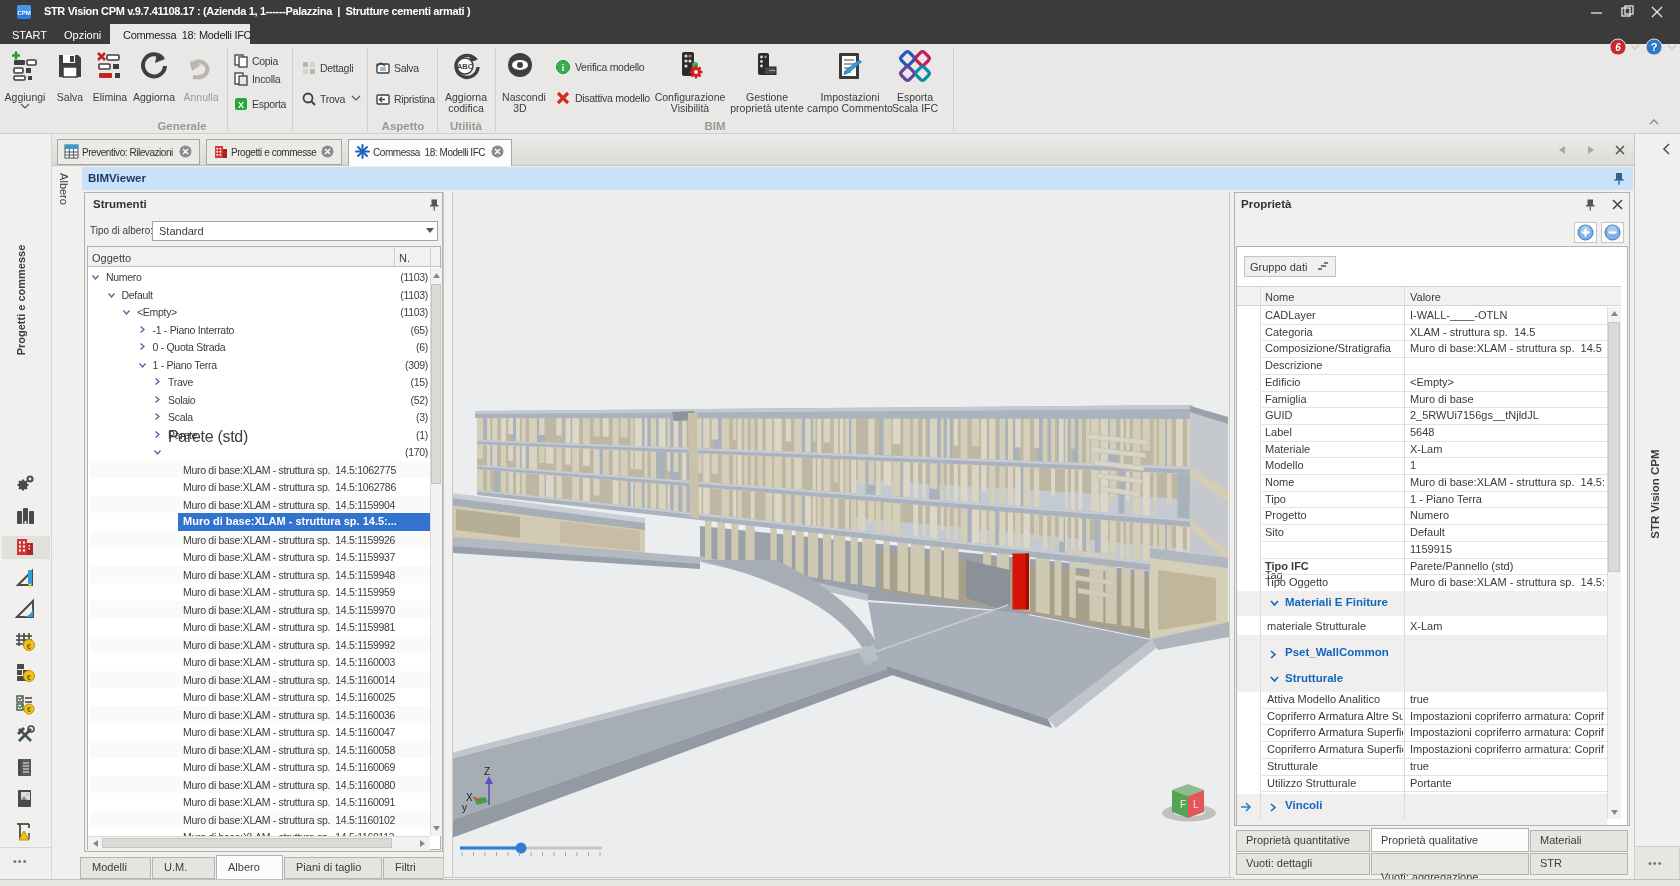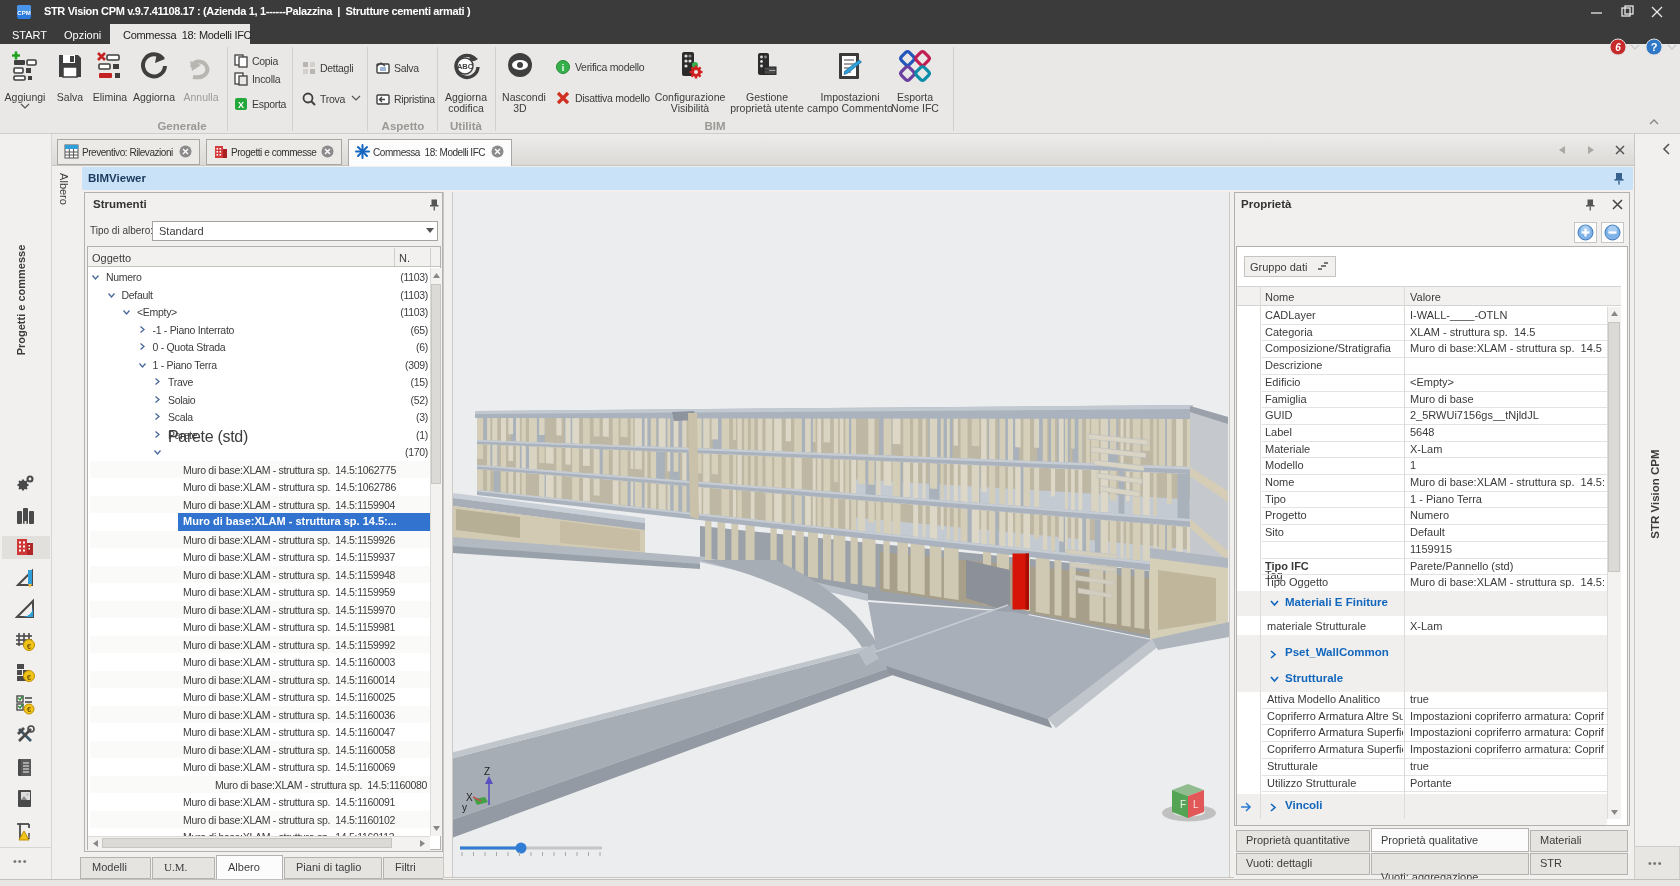--- a/index.html
+++ b/index.html
@@ -204,21 +204,21 @@
 <div class="t" style="left:850px;top:103px;transform:translateX(-50%);color:#3c3c3c;font-size:10.5px;">campo Commento</div>
 <svg style="left:900px;top:51px" width="30" height="30" viewBox="0 0 30 30">
     <g transform="translate(15,15)">
       <rect x="-13" y="-13" width="11" height="11" rx="2.5" transform="rotate(45 -7.5 -7.5)" fill="none" stroke="#2356bb" stroke-width="3.2"></rect>
       <rect x="2" y="-13" width="11" height="11" rx="2.5" transform="rotate(45 7.5 -7.5)" fill="none" stroke="#c01f56" stroke-width="3.2"></rect>
       <rect x="-13" y="2" width="11" height="11" rx="2.5" transform="rotate(45 -7.5 7.5)" fill="none" stroke="#6a3fa0" stroke-width="3.2"></rect>
       <rect x="2" y="2" width="11" height="11" rx="2.5" transform="rotate(45 7.5 7.5)" fill="none" stroke="#0b8ca8" stroke-width="3.2"></rect>
     </g>
   </svg>
 <div class="t" style="left:915px;top:92px;transform:translateX(-50%);color:#3c3c3c;font-size:10.5px;">Esporta</div>
-<div class="t" style="left:915px;top:103px;transform:translateX(-50%);color:#3c3c3c;font-size:10.5px;">Nome IFC</div>
+<div class="t" style="left:915px;top:103px;transform:translateX(-50%);color:#3c3c3c;font-size:10.5px;">Scala IFC</div>
 <div class="" style="left:52px;top:134px;width:1628px;height:32px;background:linear-gradient(#edecea,#dcdad7);border-bottom:1px solid #c6c4c0;"></div>
 <svg style="left:23px;top:145px" width="10" height="12">
     <path d="M3 2 l4 4 l-4 4" fill="none" stroke="#666" stroke-width="1.6"></path>
   </svg>
 <div class="" style="left:57px;top:139px;width:143px;height:26px;background:#eceae7;border:1px solid #a9a7a4;"></div>
 <svg style="left:64px;top:144px" width="15" height="15" viewBox="0 0 15 15">
     <rect x="1" y="1" width="13" height="13" fill="#fff" stroke="#555"></rect>
     <rect x="1" y="1" width="13" height="4" fill="#2e9fd8"></rect>
     <g stroke="#555" stroke-width="1">
       <line x1="1" y1="8" x2="14" y2="8"></line>
@@ -503,21 +503,21 @@
 <div class="" style="left:90px;top:670.5px;width:340px;height:17.5px;background:#fafaf9;"></div>
 <div class="t" style="left:183px;top:674.5px;color:#3c3c3c;font-size:10.5px;letter-spacing:-0.3px;">Muro di base:XLAM - struttura sp.&nbsp; 14.5:1160014</div>
 <div class="t" style="left:183px;top:692.0px;color:#3c3c3c;font-size:10.5px;letter-spacing:-0.3px;">Muro di base:XLAM - struttura sp.&nbsp; 14.5:1160025</div>
 <div class="" style="left:90px;top:705.5px;width:340px;height:17.5px;background:#fafaf9;"></div>
 <div class="t" style="left:183px;top:709.5px;color:#3c3c3c;font-size:10.5px;letter-spacing:-0.3px;">Muro di base:XLAM - struttura sp.&nbsp; 14.5:1160036</div>
 <div class="t" style="left:183px;top:727.0px;color:#3c3c3c;font-size:10.5px;letter-spacing:-0.3px;">Muro di base:XLAM - struttura sp.&nbsp; 14.5:1160047</div>
 <div class="" style="left:90px;top:740.5px;width:340px;height:17.5px;background:#fafaf9;"></div>
 <div class="t" style="left:183px;top:744.5px;color:#3c3c3c;font-size:10.5px;letter-spacing:-0.3px;">Muro di base:XLAM - struttura sp.&nbsp; 14.5:1160058</div>
 <div class="t" style="left:183px;top:762.0px;color:#3c3c3c;font-size:10.5px;letter-spacing:-0.3px;">Muro di base:XLAM - struttura sp.&nbsp; 14.5:1160069</div>
 <div class="" style="left:90px;top:775.5px;width:340px;height:17.5px;background:#fafaf9;"></div>
-<div class="t" style="left:183px;top:779.5px;color:#3c3c3c;font-size:10.5px;letter-spacing:-0.3px;margin-left:32px;">Muro di base:XLAM - struttura sp.&nbsp; 14.5:1160080</div>
+<div class="t" style="left:183px;top:779.5px;color:#3c3c3c;font-size:10.5px;letter-spacing:-0.3px;">Muro di base:XLAM - struttura sp.&nbsp; 14.5:1160080</div>
 <div class="t" style="left:183px;top:797.0px;color:#3c3c3c;font-size:10.5px;letter-spacing:-0.3px;">Muro di base:XLAM - struttura sp.&nbsp; 14.5:1160091</div>
 <div class="" style="left:90px;top:810.5px;width:340px;height:17.5px;background:#fafaf9;"></div>
 <div class="t" style="left:183px;top:814.5px;color:#3c3c3c;font-size:10.5px;letter-spacing:-0.3px;">Muro di base:XLAM - struttura sp.&nbsp; 14.5:1160102</div>
 <div class="t" style="left:183px;top:832.0px;color:#3c3c3c;font-size:10.5px;letter-spacing:-0.3px;">Muro di base:XLAM - struttura sp.&nbsp; 14.5:1160113</div>
 <div class="" style="left:430px;top:268px;width:12px;height:568px;background:#f3f2f0;border-left:1px solid #dddbd8;"></div>
 <svg style="left:433px;top:273px" width="7" height="6">
     <path d="M0 5 l3.5 -5 l3.5 5 z" fill="#888"></path>
   </svg>
 <div class="" style="left:431px;top:284px;width:10px;height:200px;background:#dcdad6;border:1px solid #c8c6c2;"></div>
 <svg style="left:433px;top:826px" width="7" height="6">
@@ -527,21 +527,21 @@
 <svg style="left:92px;top:840px" width="6" height="7">
     <path d="M6 0 l-5 3.5 l5 3.5 z" fill="#888"></path>
   </svg>
 <svg style="left:420px;top:840px" width="6" height="7">
     <path d="M0 0 l5 3.5 l-5 3.5 z" fill="#888"></path>
   </svg>
 <div class="" style="left:102px;top:838px;width:290px;height:10px;background:#dcdad6;border:1px solid #c8c6c2;"></div>
 <div class="" style="left:80px;top:857px;width:71px;height:22px;background:#e6e4e1;border:1px solid #b5b3b0;"></div>
 <div class="t" style="left:92px;top:862px;color:#3c3c3c;font-size:11px;">Modelli</div>
 <div class="" style="left:152px;top:857px;width:63px;height:22px;background:#e6e4e1;border:1px solid #b5b3b0;"></div>
-<div class="t" style="left:164px;top:862px;color:#3c3c3c;font-size:11px;font-family:Liberation Serif, serif;">U.M.</div>
+<div class="t" style="left:164px;top:862px;color:#3c3c3c;font-size:11px;">U.M.</div>
 <div class="" style="left:216px;top:855px;width:67px;height:25px;background:#fcfcfc;border:1px solid #b5b3b0;border-bottom:0;"></div>
 <div class="t" style="left:228px;top:862px;color:#3c3c3c;font-size:11px;">Albero</div>
 <div class="" style="left:284px;top:857px;width:98px;height:22px;background:#e6e4e1;border:1px solid #b5b3b0;"></div>
 <div class="t" style="left:296px;top:862px;color:#3c3c3c;font-size:11px;">Piani di taglio</div>
 <div class="" style="left:383px;top:857px;width:62px;height:22px;background:#e6e4e1;border:1px solid #b5b3b0;"></div>
 <div class="t" style="left:395px;top:862px;color:#3c3c3c;font-size:11px;">Filtri</div>
 <div class="" style="left:443px;top:192px;width:13px;height:687px;background:#f1f0ee;border-left:1px solid #c9c7c4;"></div>
 <div class="" style="left:452px;top:192px;width:1px;height:687px;background:#cccac7;"></div>
 <div class="" style="left:1229px;top:192px;width:5px;height:687px;background:#f1f0ee;border-left:1px solid #cccac7;"></div>
 <div class="" style="left:443px;top:877px;width:791px;height:9px;background:#f1f0ee;border-top:1px solid #c9c7c4;"></div>

